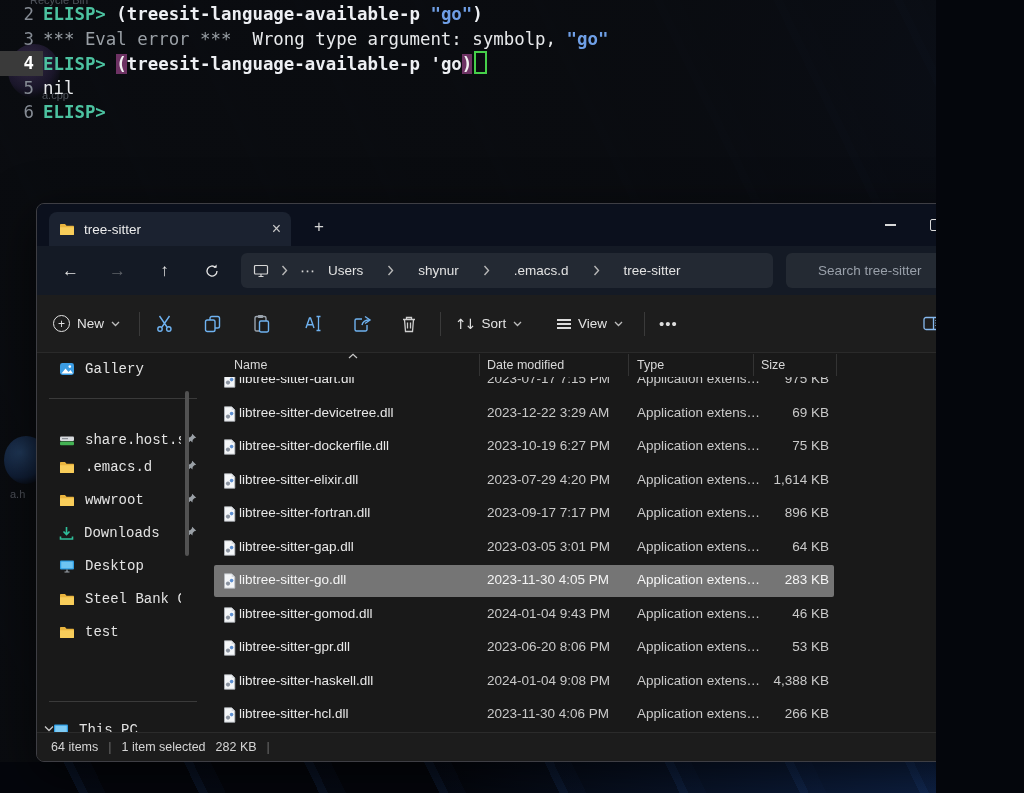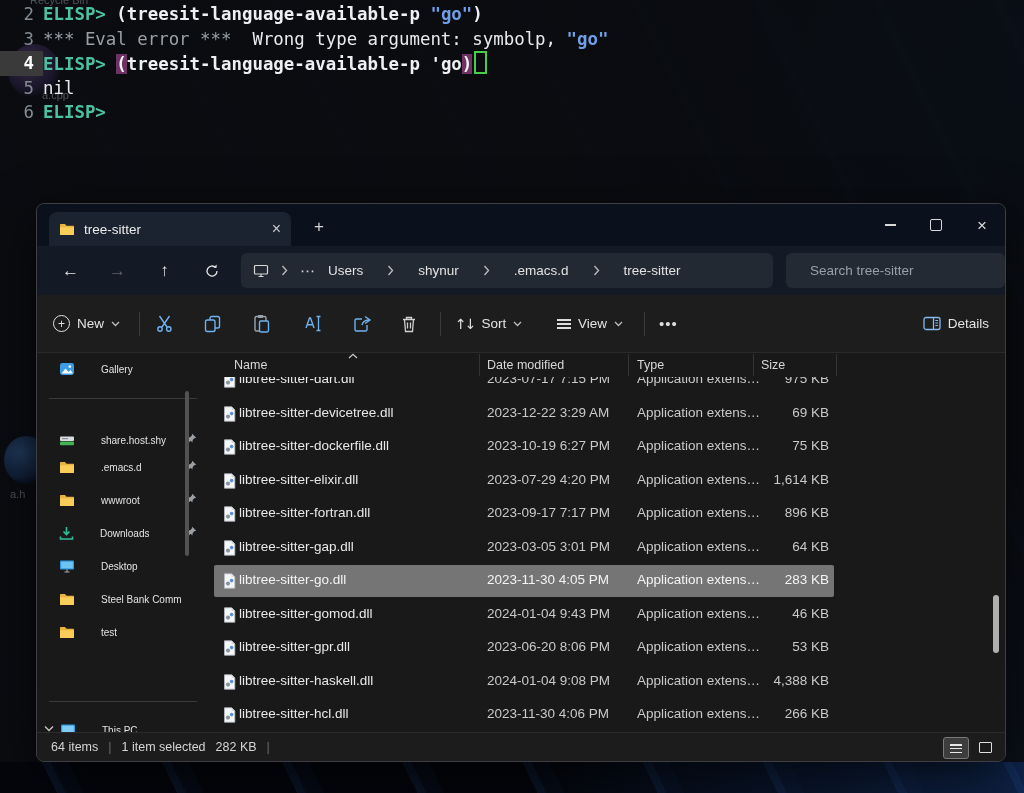--- a/index.html
+++ b/index.html
@@ -1,16 +1,16 @@
 <!DOCTYPE html>
 <html><head>
 <meta charset="utf-8">
 <style>
   html,body{margin:0;padding:0;background:#04060c;}
-  .stage{position:relative;width:1024px;height:793px;overflow:hidden;
+  .stage{position:relative;width:936px;height:793px;overflow:hidden;
          font-family:"Liberation Sans", sans-serif;-webkit-font-smoothing:antialiased;}
 
   
   .wallpaper{position:absolute;inset:0;background:
       radial-gradient(900px 520px at 106% 97%, rgba(32,82,170,.42), transparent 62%),
       radial-gradient(700px 420px at 104% 10%, rgba(26,66,140,.33), transparent 62%),
       #04060c;}
   .wallpaper::before{content:"";position:absolute;inset:-25%;
       background:repeating-linear-gradient(64deg, transparent 0 44px,
         rgba(48,108,205,.13) 44px 52px, rgba(22,52,110,.09) 52px 68px, transparent 68px 108px);}
@@ -68,43 +68,43 @@
        display:flex;align-items:center;}
   .navbtns{display:flex;align-items:center;gap:0;padding-left:10px;}
   .navbtn{width:47px;text-align:center;font-size:17px;color:#e4e4e4;}
   .navbtn.disabled{color:#5e6268;}
   .bcpill{position:absolute;left:204px;top:7px;width:532px;height:35px;background:#232933;border-radius:6px;
        display:flex;align-items:center;padding:0 12px;box-sizing:border-box;gap:12px;font-size:13.5px;color:#e2e2e2;}
   .bc-sep{display:flex;align-items:center;}
   .bc-dots{color:#d5d5d5;font-size:15px;letter-spacing:1px;}
   .crumb{white-space:nowrap;}
   .searchpill{position:absolute;left:749px;top:7px;width:219px;height:35px;background:#242a33;border-radius:6px;
-       display:flex;align-items:center;padding-left:24px;box-sizing:border-box;font-size:13.5px;color:#99a0aa;}
+       display:flex;align-items:center;padding-left:32px;box-sizing:border-box;font-size:13.5px;color:#99a0aa;}
 
   
   .commandbar{position:absolute;left:0;top:91px;right:0;height:58px;background:#1d1d1d;
        border-bottom:1px solid #2a2a2a;box-sizing:border-box;}
   .cmd{position:absolute;top:0;height:57px;display:flex;align-items:center;gap:7px;color:#e3e3e3;font-size:13.5px;}
   .cmd-sep{position:absolute;top:17px;width:1px;height:24px;background:#3a3a3a;}
   .plus-circle{width:15px;height:15px;border:1.3px solid #e3e3e3;border-radius:50%;display:flex;
        align-items:center;justify-content:center;font-size:12px;line-height:1;color:#e3e3e3;}
   .sort-glyph{font-family:"DejaVu Sans", sans-serif;font-size:14px;letter-spacing:-2px;color:#e0e0e0;}
   .viewbars{display:inline-block;width:14px;height:10px;
        background:linear-gradient(#dcdcdc 0 1.6px, transparent 1.6px 4.2px, #dcdcdc 4.2px 5.8px,
                   transparent 5.8px 8.4px, #dcdcdc 8.4px 10px);}
   .more-dots{font-size:15px;letter-spacing:1px;color:#dcdcdc;}
 
   
   .content{position:absolute;left:0;top:149px;right:0;bottom:29px;background:#191919;}
   .sidebar{position:absolute;left:0;top:0;bottom:0;width:172px;overflow:hidden;}
-  .sb-item{position:absolute;left:0;width:172px;height:30px;display:flex;align-items:center;gap:26px;
-       padding-left:22px;box-sizing:border-box;font-size:10px;color:#e3e3e3;}
+  .sb-item{position:absolute;left:0;width:172px;height:30px;display:flex;align-items:center;gap:10px;
+       padding-left:22px;box-sizing:border-box;font-size:14px;color:#e3e3e3;font-family:Liberation Mono, monospace;}
   .sb-item .lbl{white-space:nowrap;overflow:hidden;max-width:96px;}
   .sb-item .pin{position:absolute;right:12px;top:8px;}
-  .sb-item.haschev{padding-left:23px;}
+  .sb-item.haschev{padding-left:16px;}
   .sb-chev{position:absolute;left:7px;top:10px;}
   .sb-div{position:absolute;left:12px;width:148px;height:1px;background:#3a3a3a;}
   .sb-scroll{position:absolute;left:148px;top:38px;width:4px;height:165px;background:#525252;border-radius:2px;}
 
   .main{position:absolute;left:177px;right:0;top:0;bottom:0;}
   .lheader{position:absolute;left:0;top:0;right:0;height:24px;background:#191919;z-index:3;font-size:12.5px;color:#d8d8d8;}
   .hcell{position:absolute;top:5px;}
   .hdiv{position:absolute;top:1px;width:1px;height:22px;background:#333333;}
   .hcaret{position:absolute;top:0;}
   .viewport{position:absolute;left:0;top:24px;right:10px;bottom:0;overflow:hidden;}

